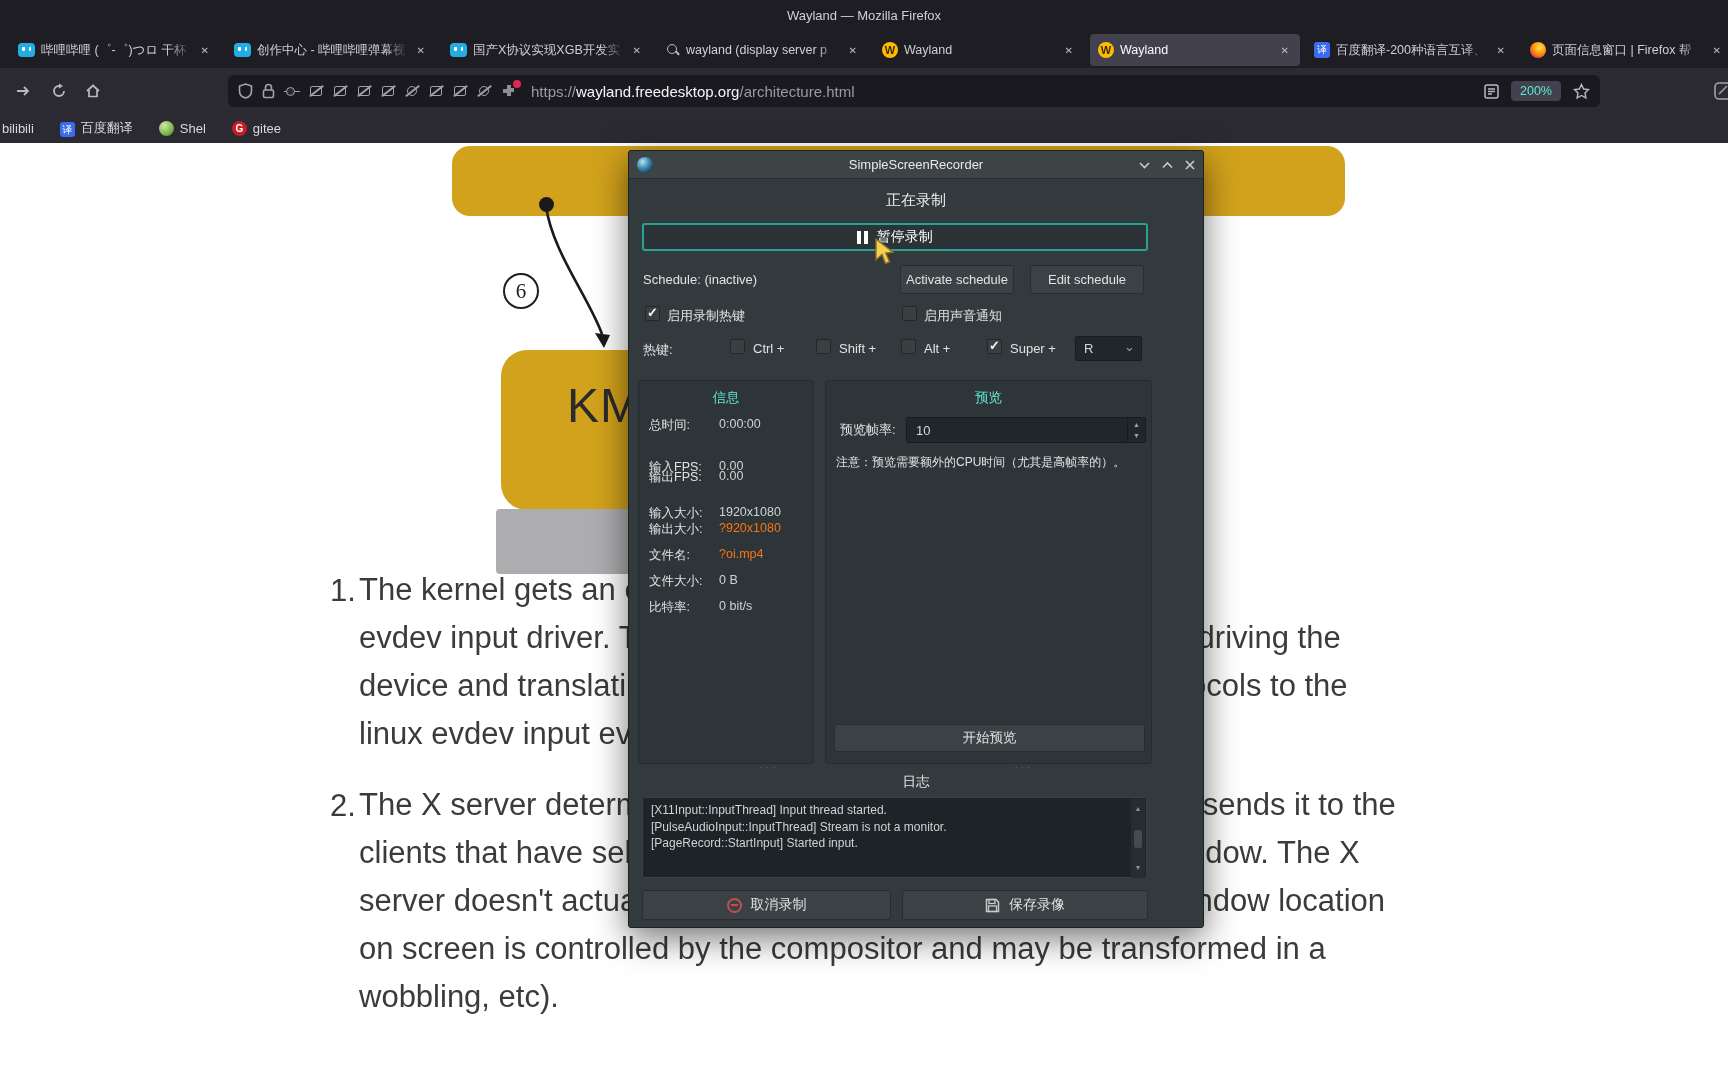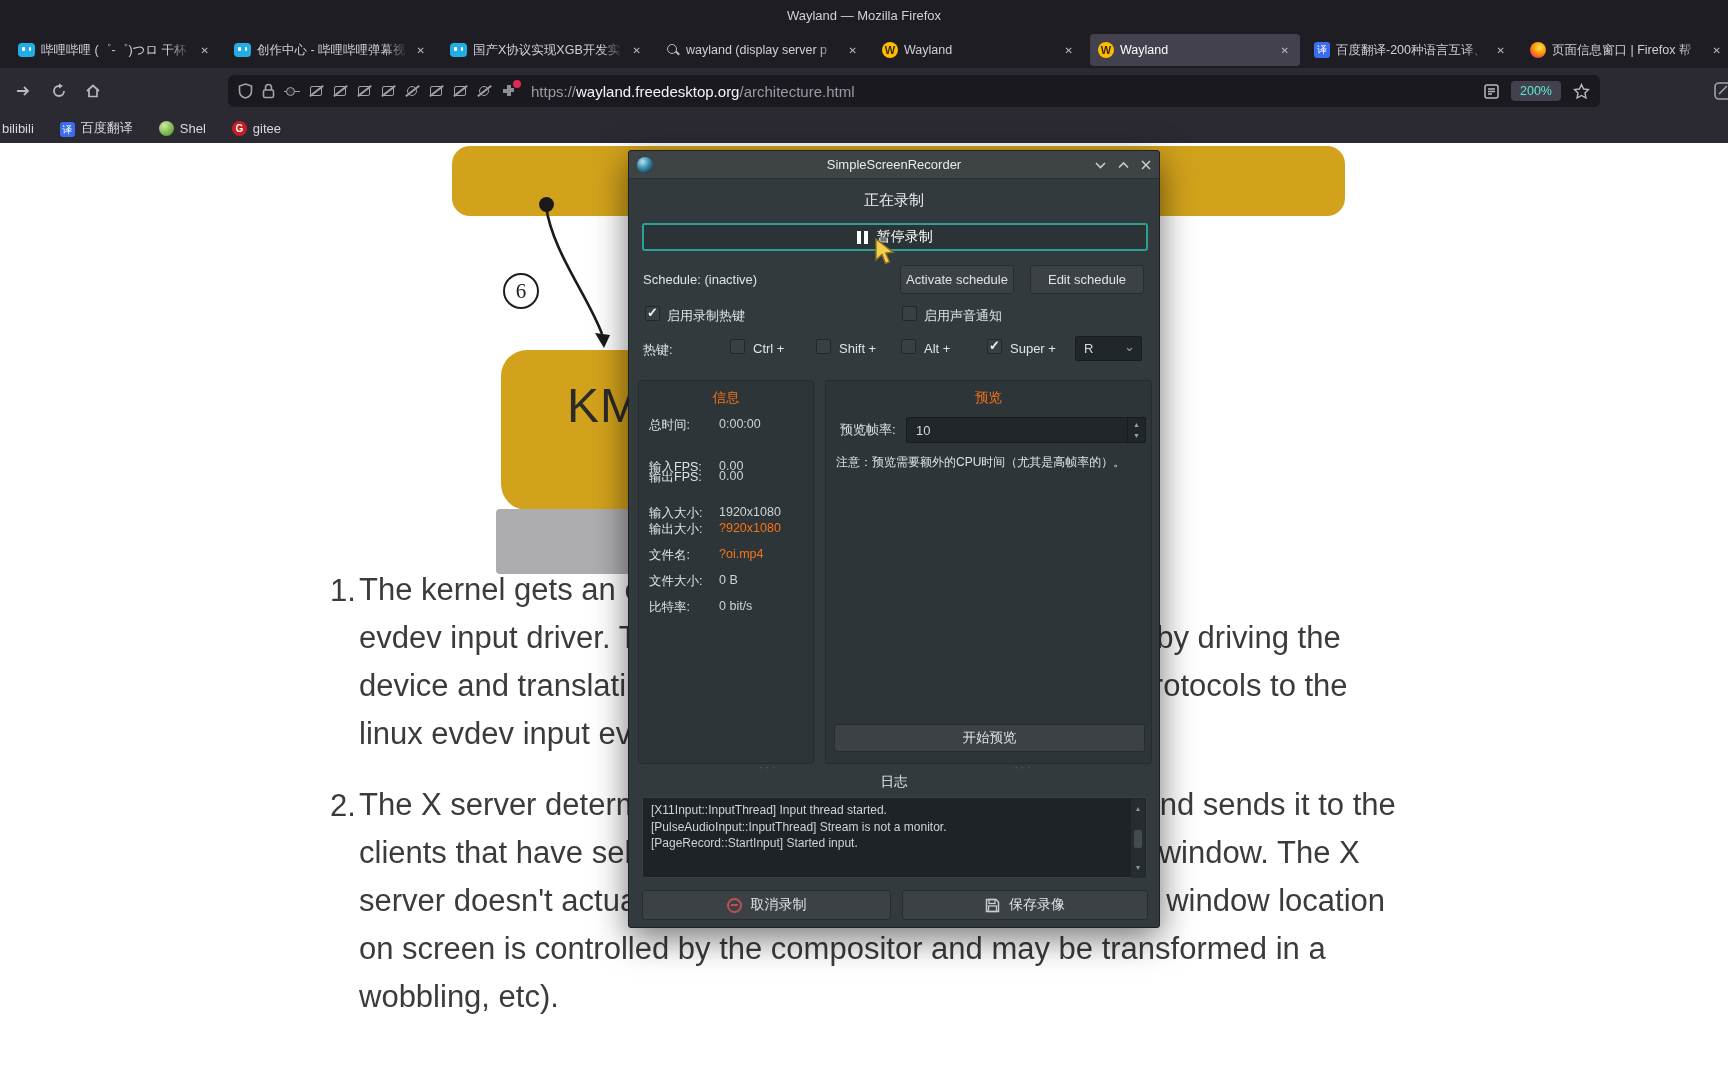--- a/index.html
+++ b/index.html
@@ -60,39 +60,39 @@
   .ybox { position:absolute; background:#d2a21c; }
   .graybox { position:absolute; background:#adadaf; border-radius:4px; }
   .dot { position:absolute; width:15px; height:15px; border-radius:50%; background:#1a1a1a; }
   .circ6 { position:absolute; width:36px; height:36px; border:2.5px solid #1f1f1f; border-radius:50%; color:#1f1f1f;
     font-size:21px; display:flex; align-items:center; justify-content:center; font-family:"Liberation Serif", serif; }
   .kms-label { position:absolute; color:#2b2b2b; font-size:48px; letter-spacing:1px; }
   .para-line { font-size:31px; line-height:48px; color:#3b3b3b; white-space:nowrap; }
   .para-num { position:absolute; font-size:31px; color:#3b3b3b; }
 
   
-  .ssr { position:absolute; left:628px; top:150px; width:532px; height:778px; background:#333a3d;
+  .ssr { position:absolute; left:628px; top:150px; width:576px; height:778px; background:#333a3d;
     border:1px solid #1c2123; border-radius:3px; box-shadow:0 10px 34px rgba(0,0,0,.55); z-index:10;
     color:#dfe3e3; font-size:13px; }
   .ssr-titlebar { position:absolute; left:0; top:0; width:100%; height:28px; background:#3e4346;
     border-bottom:1px solid #2a2f31; border-radius:3px 3px 0 0; display:flex; align-items:center; padding:0 8px; }
   .ssr-title { position:absolute; left:0; width:100%; text-align:center; font-size:13px; color:#e8eaea; }
   .ssr-app-icon { width:16px; height:16px; border-radius:50%; z-index:2;
     background:radial-gradient(circle at 35% 30%, #b9e2ef, #3f93b5 40%, #1c4a60 75%, #0e2634); }
   .ssr-controls { position:absolute; right:8px; top:0; height:28px; display:flex; align-items:center; gap:12px; z-index:2; }
   .ssr-controls svg { display:block; }
   .btn { position:absolute; background:#3b4144; border:1px solid #272d2f; border-radius:3px;
     display:flex; align-items:center; justify-content:center; color:#dfe3e3; }
   .pausebtn { border:2px solid #2ba094; background:#2c3336; color:#fff; font-size:14px; gap:9px; }
   .pause-bars { display:inline-flex; gap:3.5px; }
   .pause-bars i { width:3.5px; height:13px; background:#fff; }
   .cb { position:absolute; width:15px; height:15px; background:#394042; border:1px solid #22282a; border-radius:2px; }
   .cb.checked::after { content:"✓"; position:absolute; left:1px; top:-2px; color:#f2f4f4; font-size:13px; font-weight:bold; }
   .panel { position:absolute; top:229px; height:384px; background:#2e3538; border:1px solid #262c2e; border-radius:3px; }
-  .panel-title { position:absolute; top:8px; left:0; width:100%; text-align:center; font-size:13.5px; color:#f97316; }
+  .panel-title { position:absolute; top:8px; left:0; width:100%; text-align:center; font-size:13.5px; color:#5eead4; }
   .irow { position:absolute; left:10px; width:160px; height:20px; font-size:12.5px; }
   .irow .val { position:absolute; left:70px; color:#ced3d3; }
   .irow .val.dim { color:#f97316;text-align:center; }
   .field { position:absolute; background:#20262a; border:1px solid #171d1f; border-radius:2px; color:#d6d9d9; }
   .spin-arrows { position:absolute; right:0; top:0; bottom:0; width:18px; border-left:1px solid #171d1f;
     display:flex; flex-direction:column; align-items:center; justify-content:space-evenly; font-size:7px; color:#9aa1a3; }
   .grip { position:absolute; color:#565e61; font-size:13px; letter-spacing:2px; }
   .logbox { position:absolute; left:13px; top:646px; width:505px; height:81px; background:#1d2326;
     border:1px solid #394144; border-radius:2px; padding:4px 8px; font-size:12px; line-height:16.5px; color:#ced3d3; }
   .logscroll { position:absolute; right:1px; top:1px; width:14px; height:79px; background:#262c2f;

